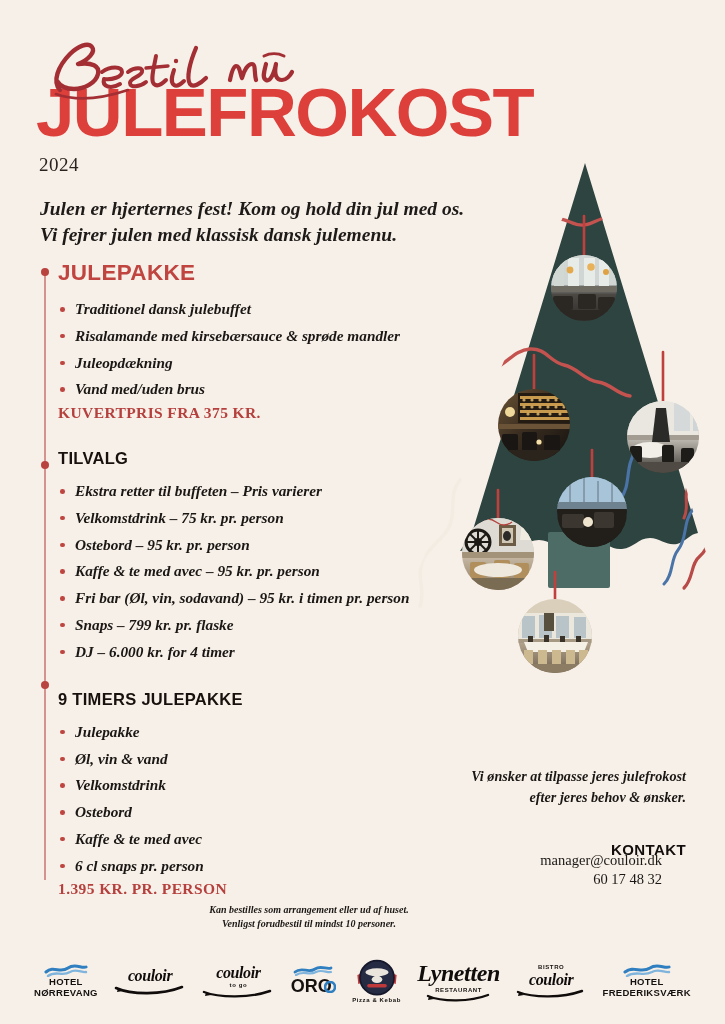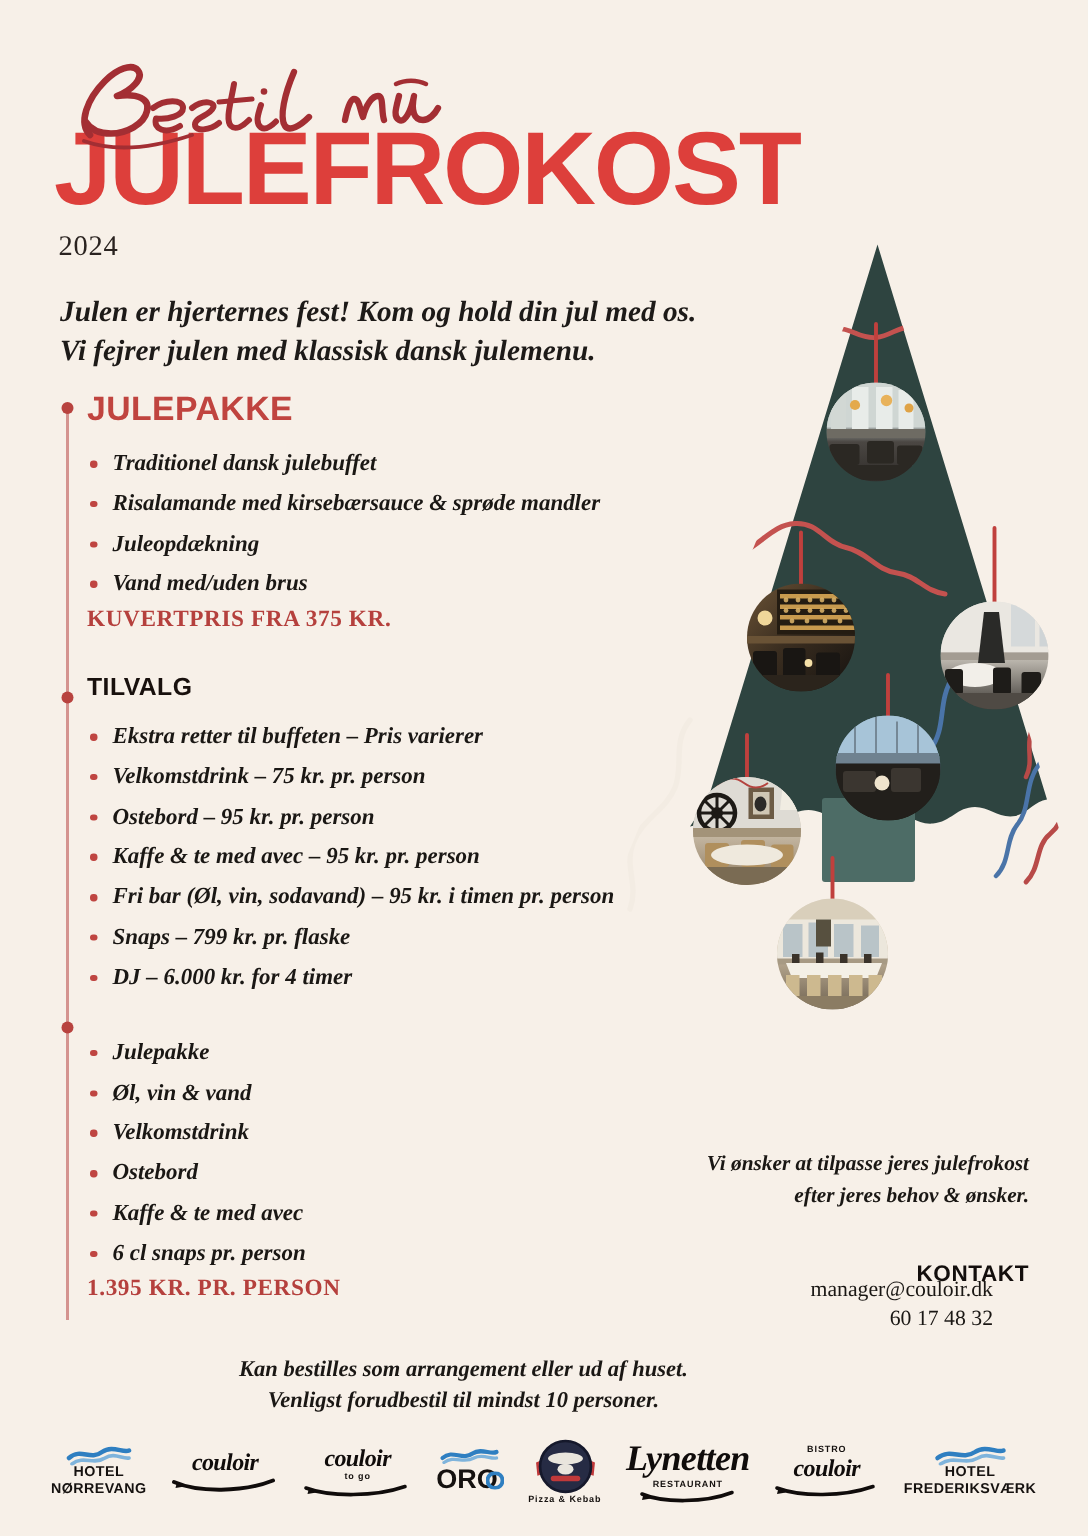--- a/index.html
+++ b/index.html
@@ -169,21 +169,21 @@
     color: #1a1714;
   }
   .footnote {
     position: absolute;
     left: 0; top: 903px;
     width: 618px;
     text-align: center;
     font-family: "Liberation Serif", serif;
     font-style: italic;
     font-weight: bold;
-    font-size: 15px;
+    font-size: 10px;
     line-height: 1.42;
     color: #1a1714;
   }
 
   
   #logos {
     position: absolute;
     left: 0; top: 952px;
     width: 725px; height: 58px;
     display: flex;
@@ -540,20 +540,21 @@
         <li>Velkomstdrink – 75 kr. pr. person</li>
         <li>Ostebord – 95 kr. pr. person</li>
         <li>Kaffe &amp; te med avec – 95 kr. pr. person</li>
         <li>Fri bar (Øl, vin, sodavand) – 95 kr. i timen pr. person</li>
         <li>Snaps – 799 kr. pr. flaske</li>
         <li>DJ – 6.000 kr. for 4 timer</li>
       </ul>
     </div>
 
     <div class="block sp-b">
+      <div class="sec-head dark">9 TIMERS JULEPAKKE</div>
       <ul class="items">
         <li>Julepakke</li>
         <li>Øl, vin &amp; vand</li>
         <li>Velkomstdrink</li>
         <li>Ostebord</li>
         <li>Kaffe &amp; te med avec</li>
         <li>6 cl snaps pr. person</li>
       </ul>
       <div class="price sp-a">1.395 KR. PR. PERSON</div>
     </div>

